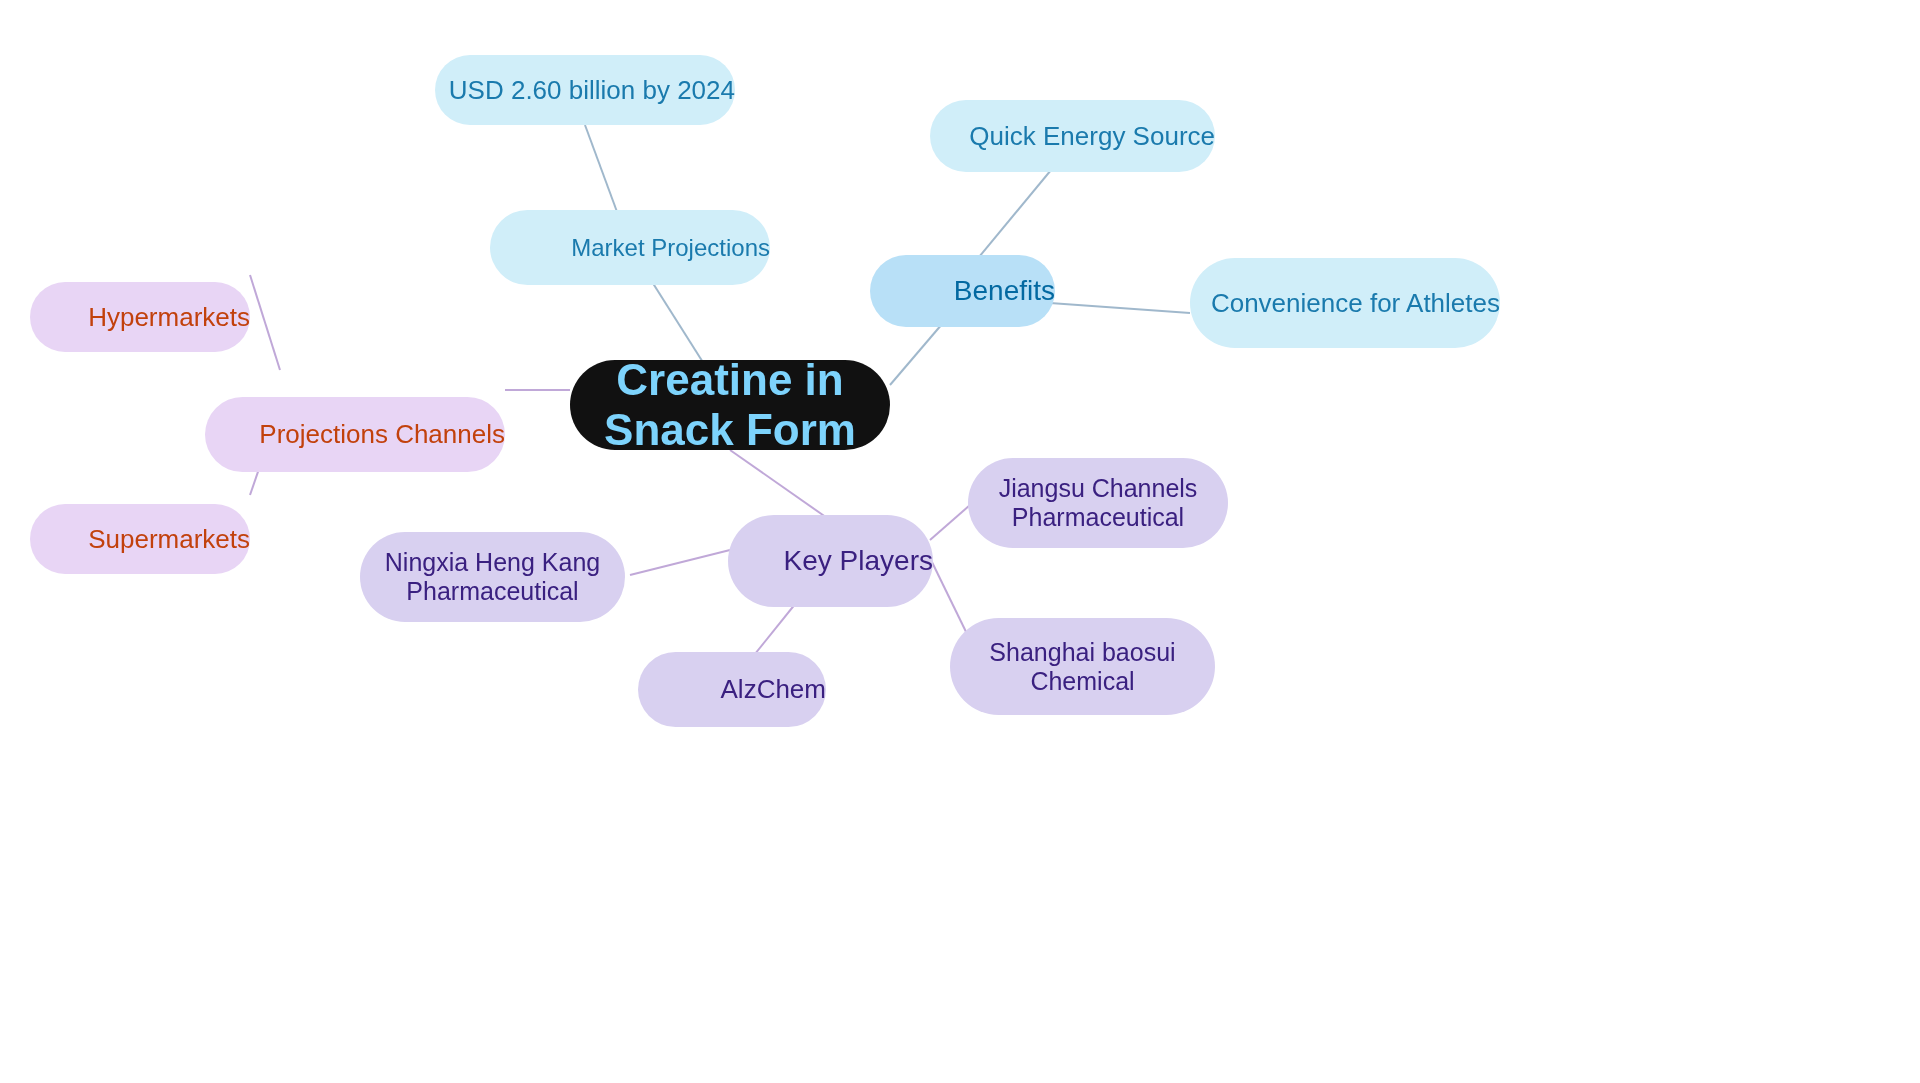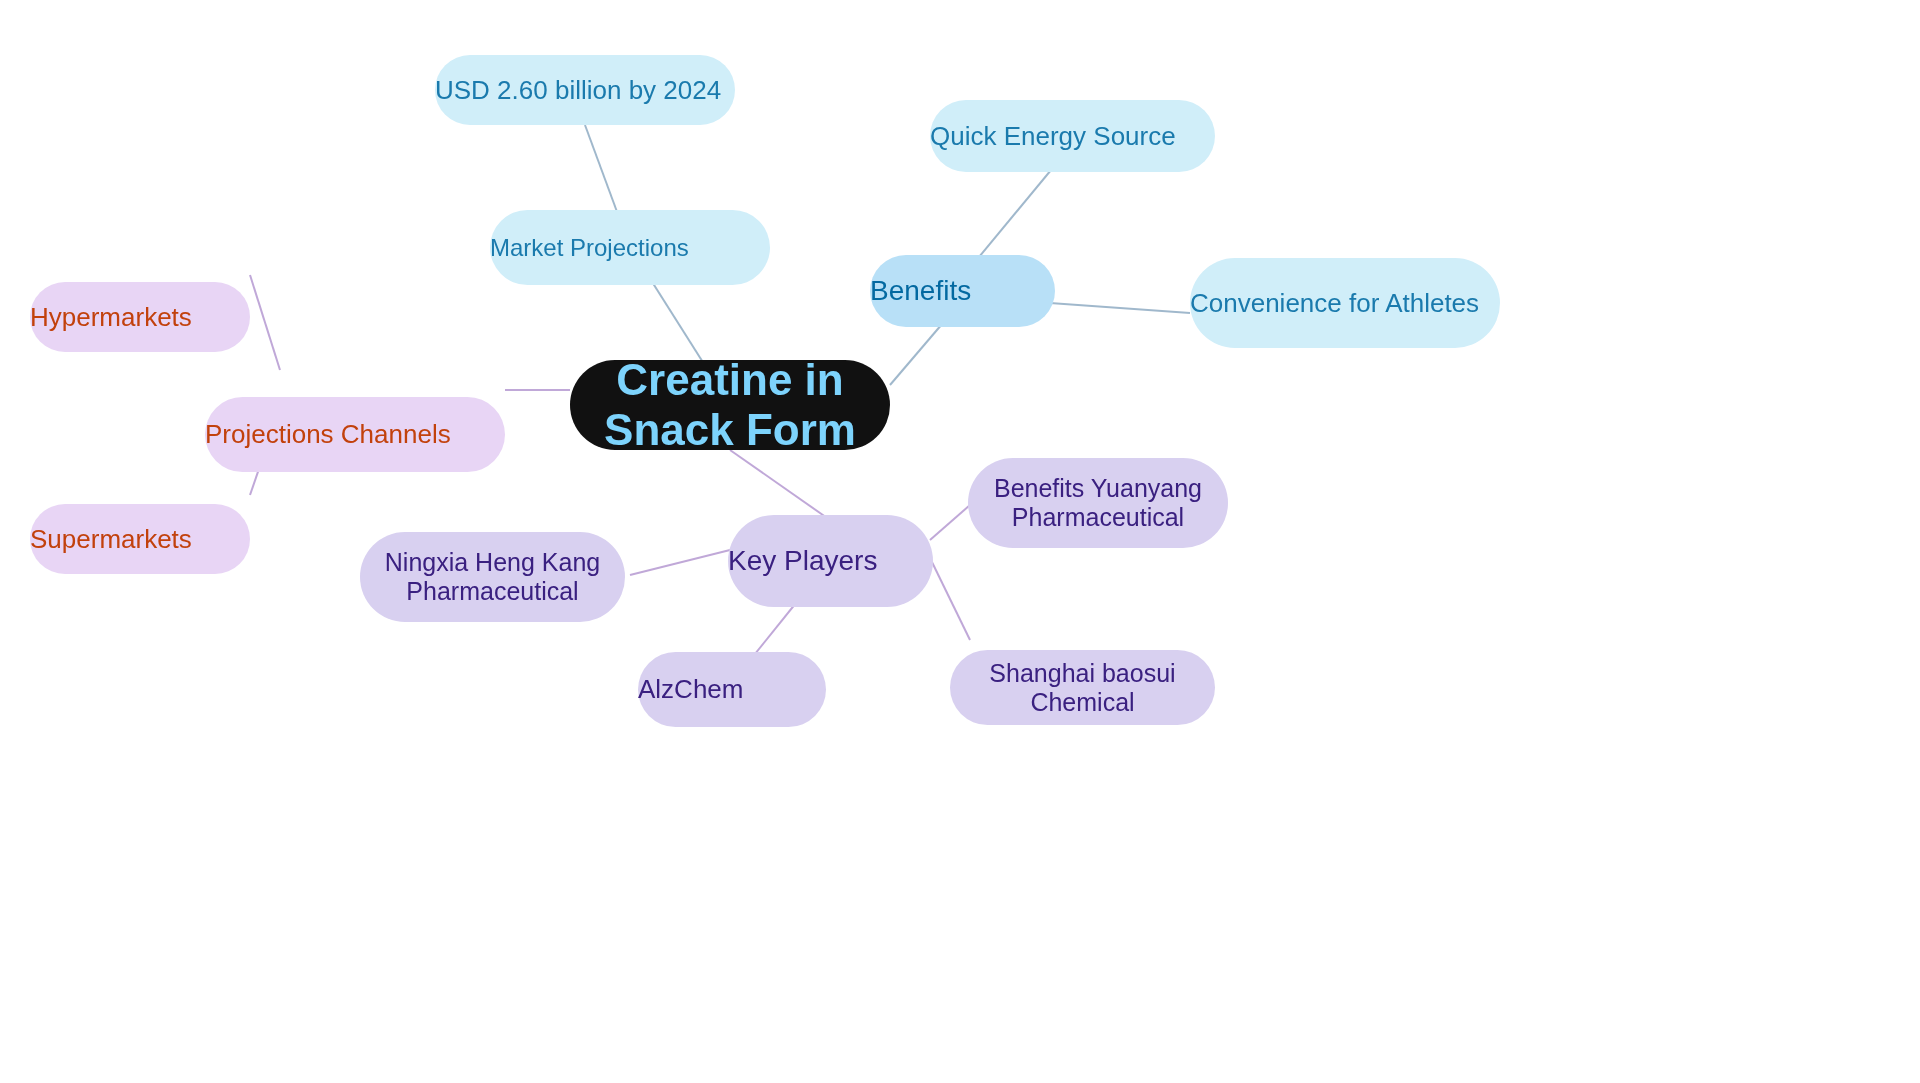--- a/index.html
+++ b/index.html
@@ -18,21 +18,21 @@
       width: 1920px;
       height: 1083px;
       pointer-events: none;
       z-index: 0;
     }
 
     .node {
       position: absolute;
       display: flex;
       align-items: center;
-      justify-content: flex-start;
+      justify-content: flex-end;
       text-align: center;
       border-radius: 50px;
       z-index: 1;
       font-weight: 500;
     }
 
     .node-center {
       background: #111111;
       color: #7dd3fc;
       font-size: 44px;
@@ -137,22 +137,22 @@
 
 <div class="node node-lavender" style="left: 728px; top: 515px; width: 205px; height: 92px; font-size: 28px;">
   <span>Key Players</span>
 </div>
 
 <div class="node node-lavender" style="left: 360px; top: 532px; width: 265px; height: 90px; font-size: 25px;">
   <span>Ningxia Heng Kang Pharmaceutical</span>
 </div>
 
 <div class="node node-lavender" style="left: 968px; top: 458px; width: 260px; height: 90px; font-size: 25px;">
-  <span>Benefits Yuanyang Pharmaceutical</span>
+  <span>Jiangsu Channels Pharmaceutical</span>
 </div>
 
-<div class="node node-lavender" style="left: 950px; top: 618px; width: 265px; height: 75px; font-size: 25px; margin-top: 32px;">
+<div class="node node-lavender" style="left: 950px; top: 618px; width: 265px; height: 97px; font-size: 25px;">
   <span>Shanghai baosui Chemical</span>
 </div>
 
 <div class="node node-lavender" style="left: 638px; top: 652px; width: 188px; height: 75px; font-size: 26px;">
   <span>AlzChem</span>
 </div>
 
 </body></html>

